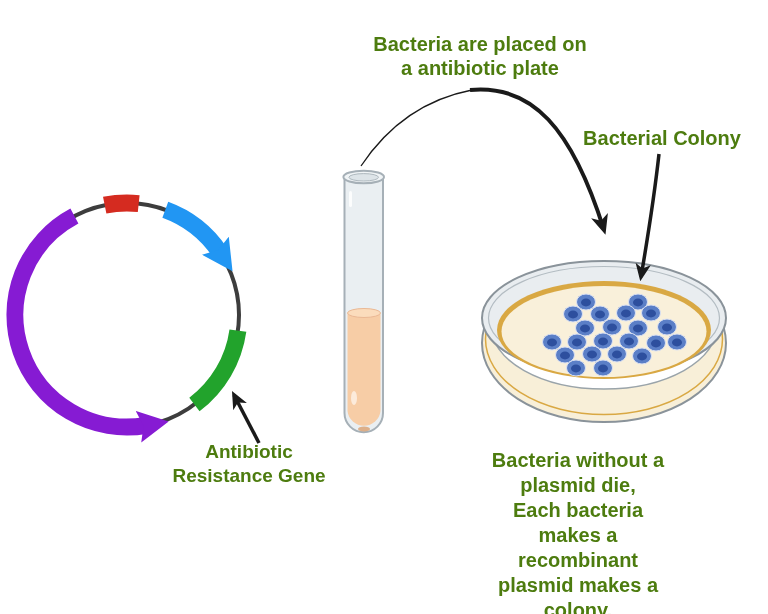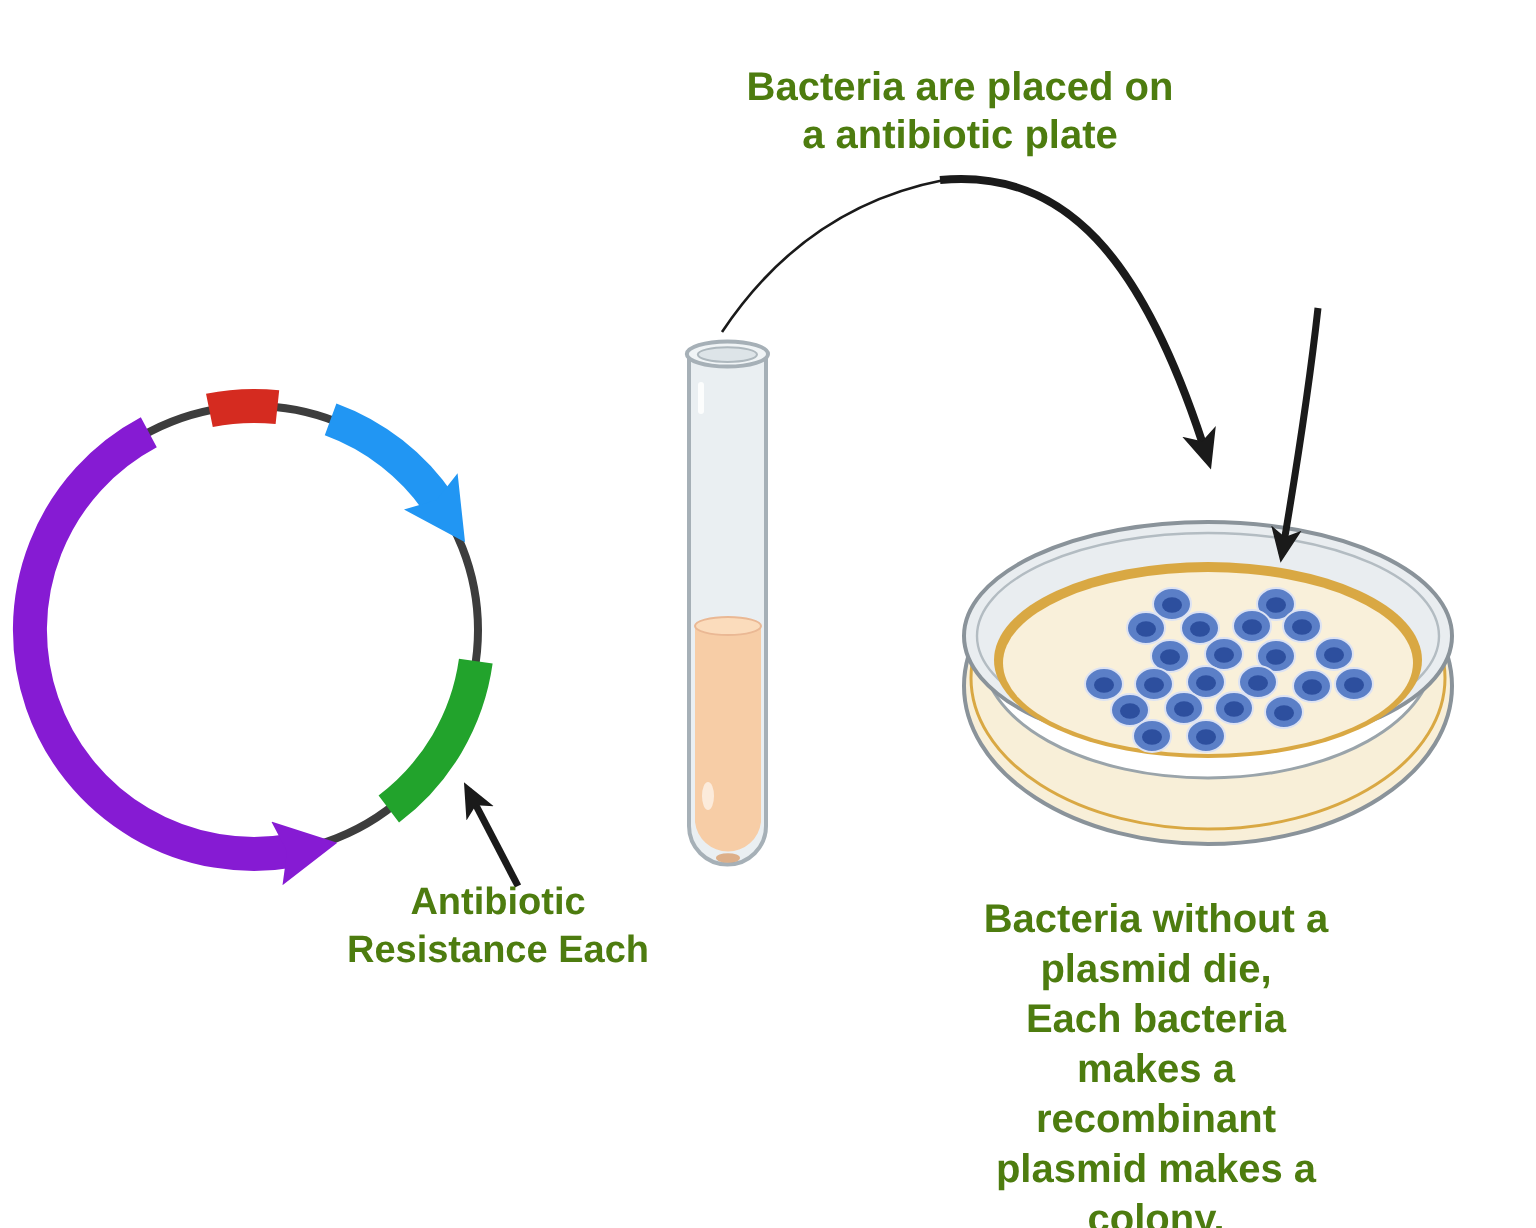--- a/index.html
+++ b/index.html
@@ -122,21 +122,22 @@
 
       <path d="M 659 154 C 655 190, 649 230, 641 277" fill="none" stroke-width="3.5" marker-end="url(#arrowBlack)" stroke="#1a1a1a"></path>
 
       <path d="M 259 443 L 234 395" fill="none" stroke-width="3.5" marker-end="url(#arrowBlack)" stroke="#1a1a1a"></path>
     </g>
   </svg>
 
   <div class="label label-top">Bacteria are placed on
 a antibiotic plate</div>
 
+  <div class="label label-colony">Bacterial Colony</div>
 
 
   <div class="label label-gene">Antibiotic
-Resistance Each</div>
+Resistance Gene</div>
 
   <div class="label label-bottom">Bacteria without a plasmid die,
 Each bacteria makes a recombinant
 plasmid makes a colony.</div>
 </div>
 
 </body></html>

